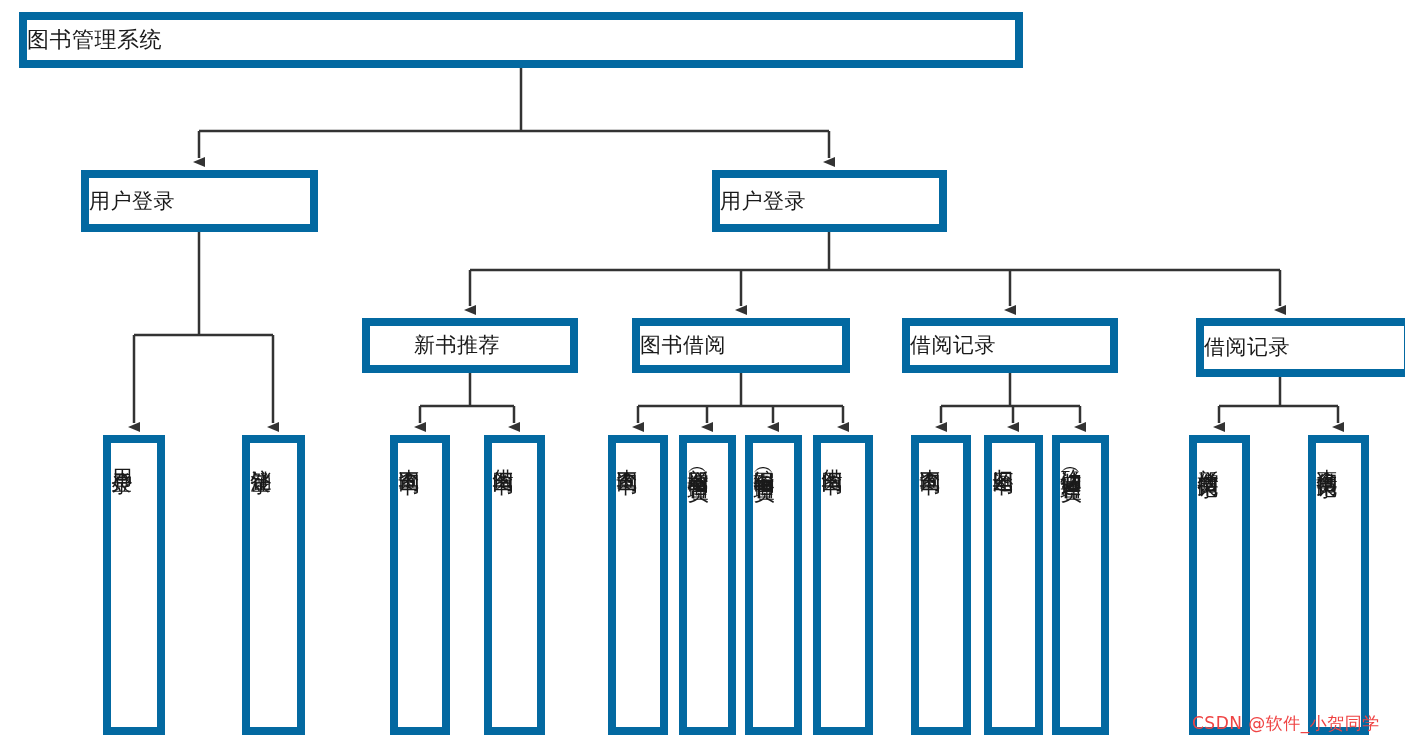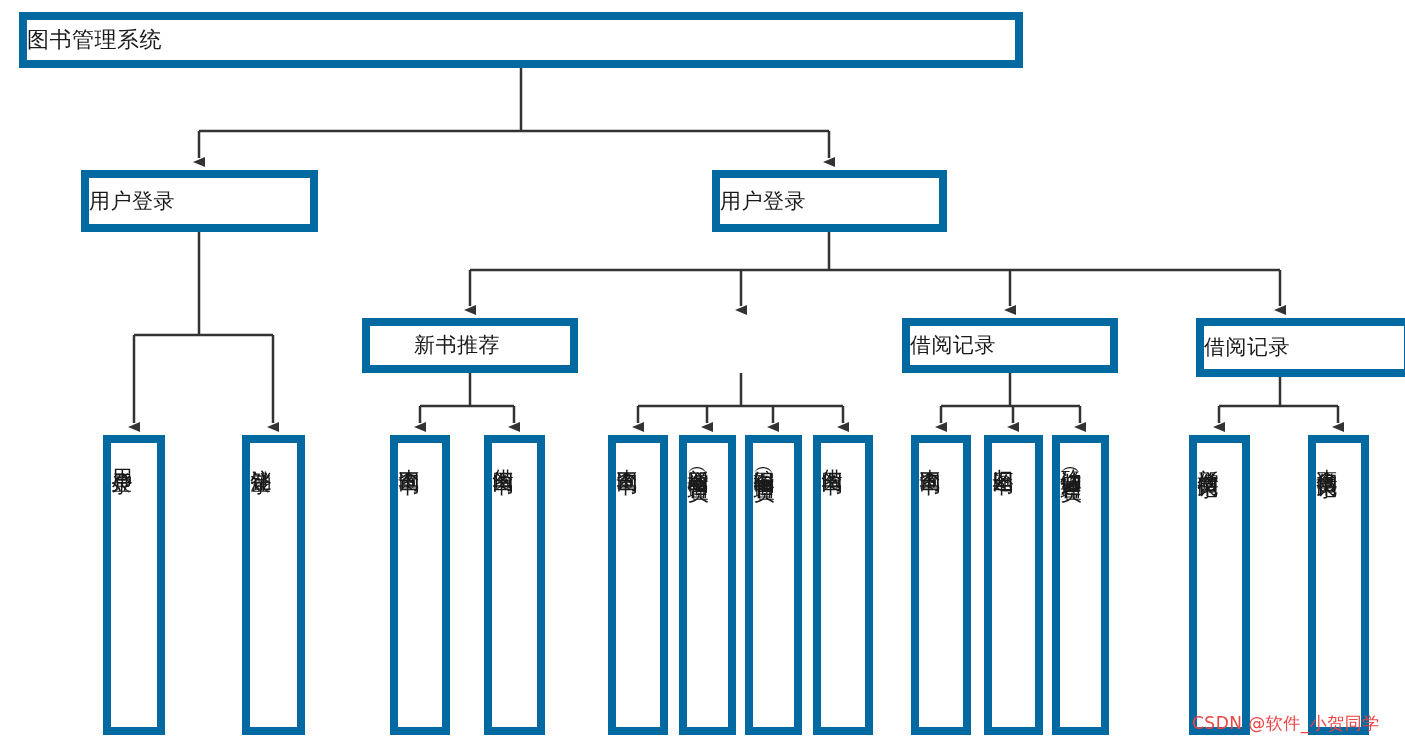--- a/index.html
+++ b/index.html
@@ -148,20 +148,23 @@
   <div class="node h" style="left:81px; top:170px; width:237px; height:62px;">
     <span class="node-label">用户登录</span>
   </div>
   <div class="node h" style="left:712px; top:170px; width:235px; height:62px;">
     <span class="node-label">用户登录</span>
   </div>
 
   <div class="node h" style="left:362px; top:318px; width:216px; height:55px;padding-left:44px;">
     <span class="node-label">新书推荐</span>
   </div>
+  <div class="node h" style="left:632px; top:318px; width:218px; height:55px;">
+    <span class="node-label">图书借阅</span>
+  </div>
   <div class="node h" style="left:902px; top:318px; width:216px; height:55px;">
     <span class="node-label">借阅记录</span>
   </div>
   <div class="node h" style="left:1196px; top:318px; width:216px; height:59px;">
     <span class="node-label">借阅记录</span>
   </div>
 
   <div class="node v" style="left:103px; top:435px; width:62px; height:300px;">
     <span class="node-label">用户登录</span>
   </div>

